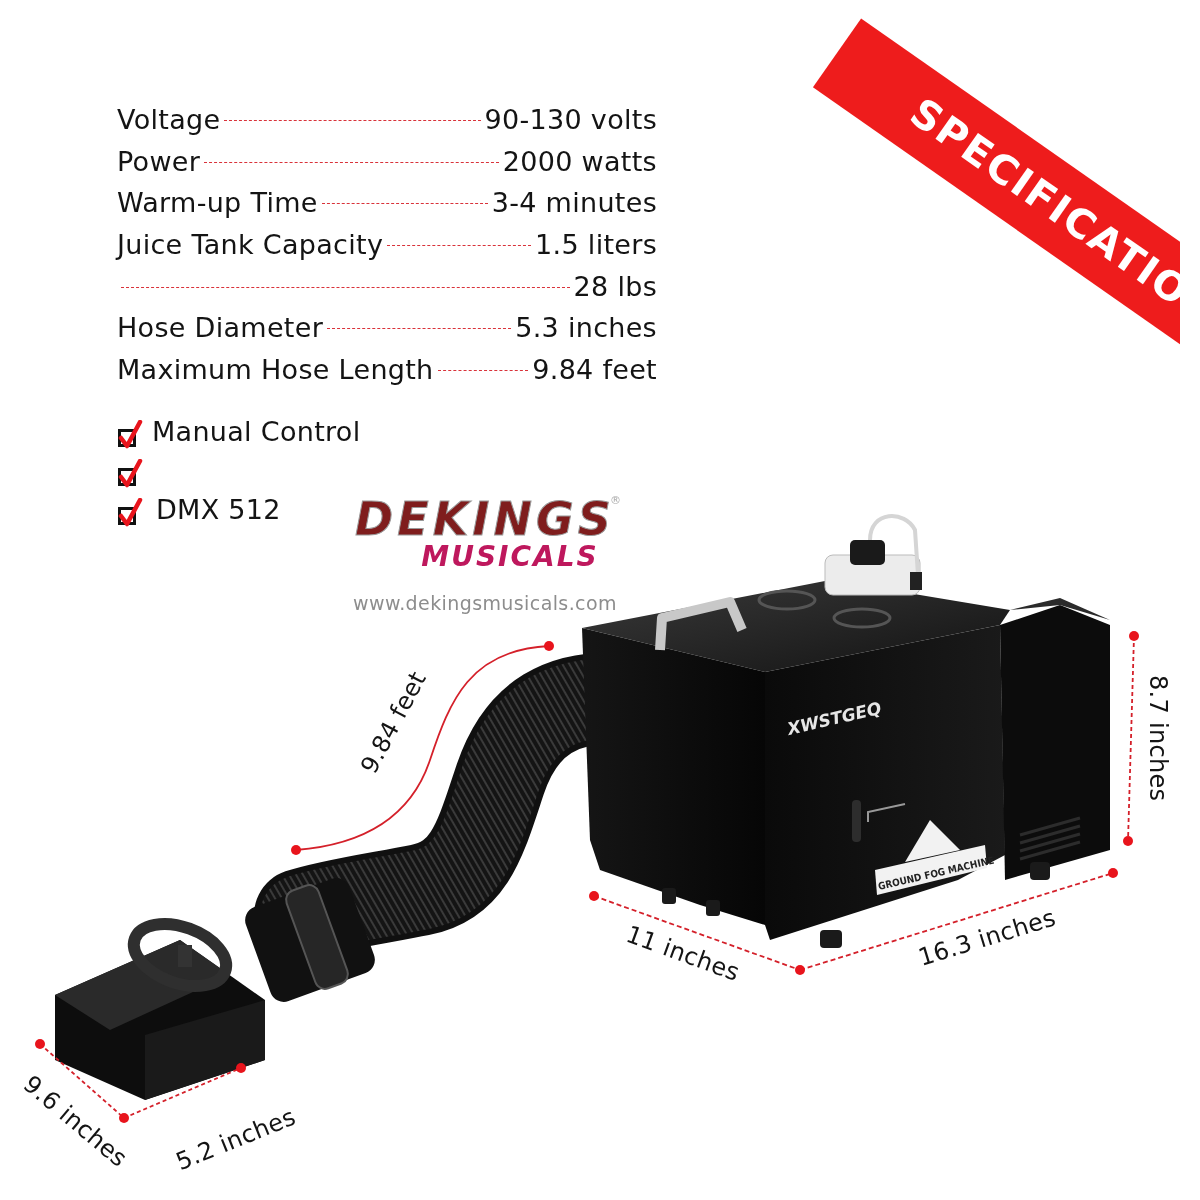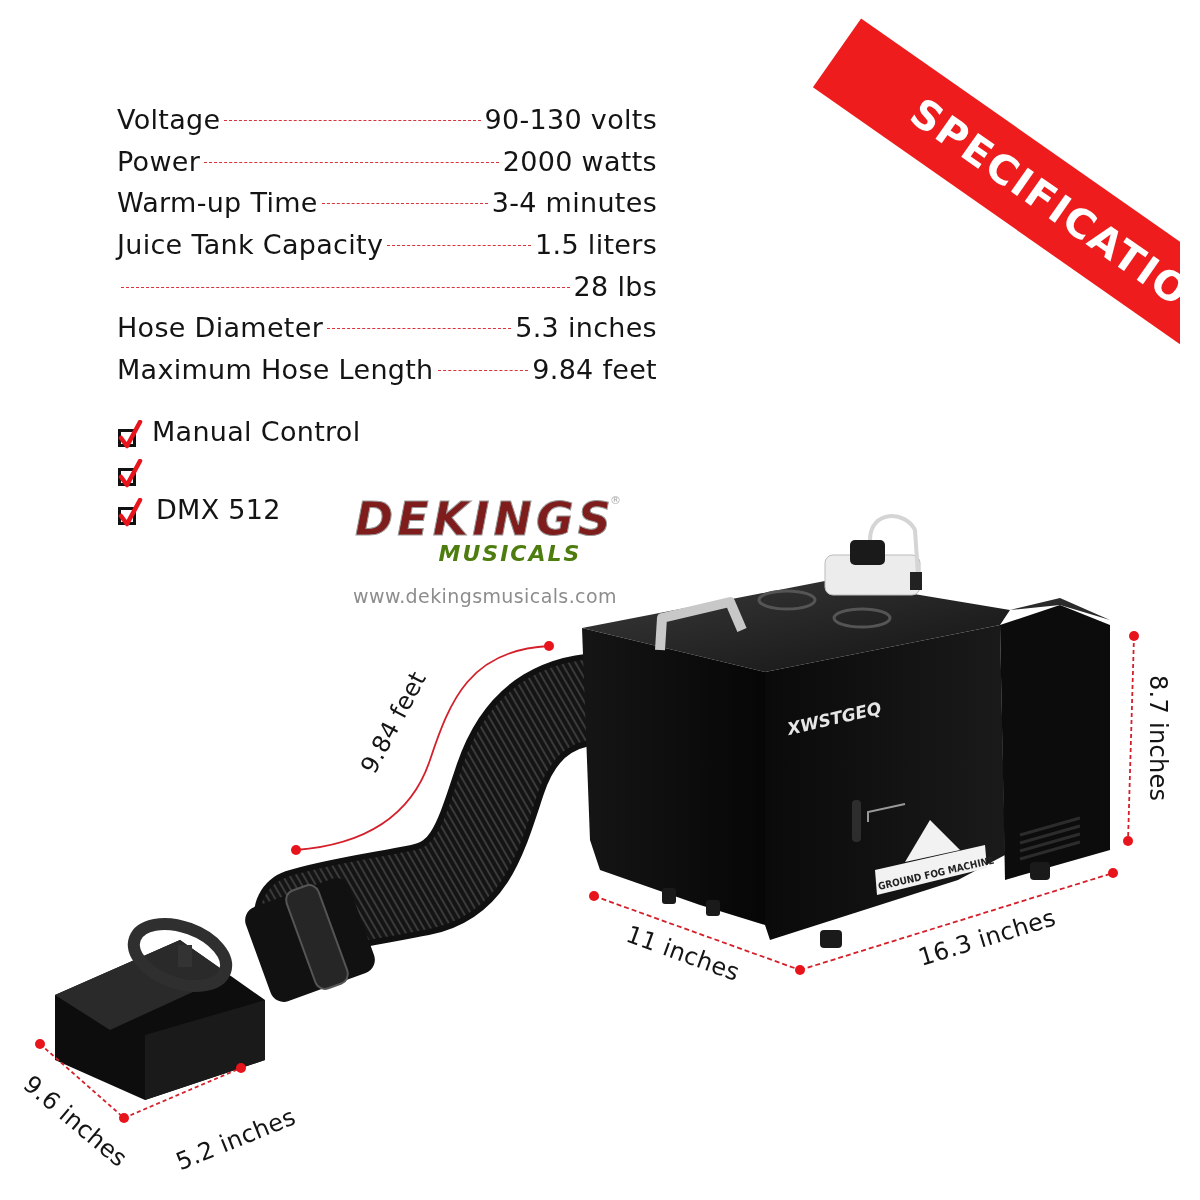--- a/index.html
+++ b/index.html
@@ -44,21 +44,21 @@
     font-family: "DejaVu Sans", sans-serif; margin-left: 36px;
   }
   
   .brand { position: absolute; left: 330px; top: 496px; width: 310px; text-align: center; color: #a7a7a7; }
   .brand-name {
     font-size: 46px; font-weight: bold; font-style: italic; letter-spacing: 4px;
     color: #7f1d1d; line-height: 1; font-family: "DejaVu Sans", sans-serif;
     -webkit-text-stroke: 1px #9a9a9a;
   }
   .brand-sub {
-    font-size: 22px; font-weight: bold; font-style: italic; color: #4d7c0f;
+    font-size: 28px; font-weight: bold; font-style: italic; color: #be185d;
     letter-spacing: 2px; line-height: 1.1; margin-left: 50px;
   }
   .brand-reg { position: absolute; right: -6px; top: -2px; font-size: 11px; color: #aaa; }
   .brand-url { font-size: 19px; color: #8d8d8d; margin-top: 19px; letter-spacing: 0.4px; }
   
   .product { position: absolute; left: 0; top: 0; width: 1200px; height: 1200px; pointer-events: none; }
   .dim-label {
     position: absolute; font-size: 24px; color: #141414; white-space: nowrap;
     transform-origin: left top; letter-spacing: 0.3px;
   }

